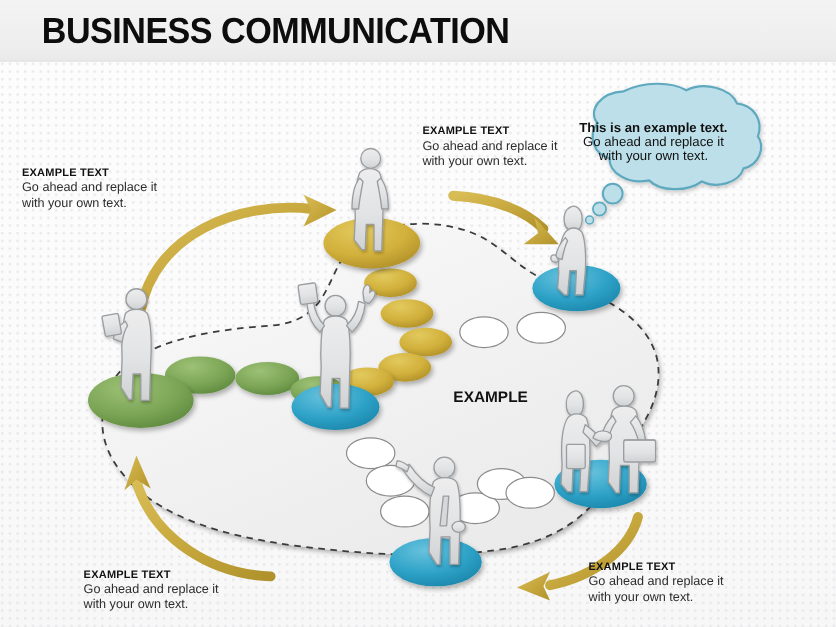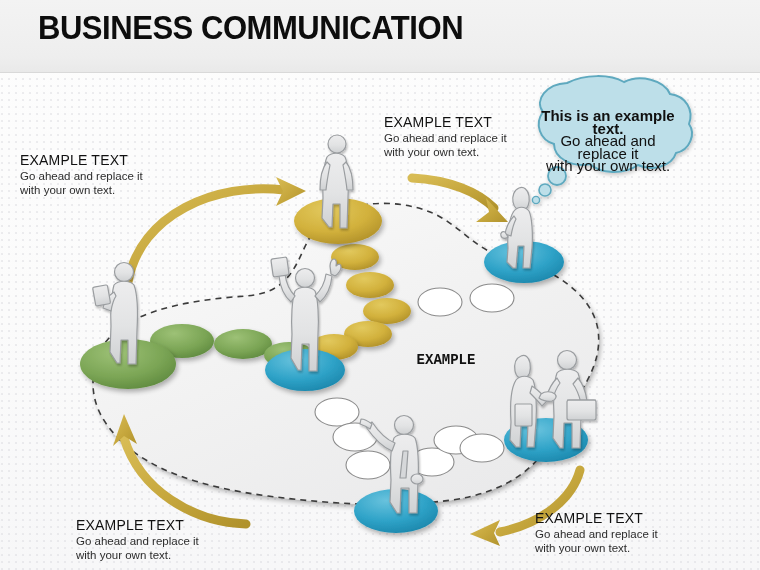--- a/index.html
+++ b/index.html
@@ -9,56 +9,56 @@
     background:#fdfdfd;
   }
   #slide{
     position:relative;width:760px;height:570px;
     background:
       radial-gradient(circle at 2px 2px, rgba(222,222,226,.55) 1px, rgba(255,255,255,0) 1.6px) 0 0/7px 7px,
       linear-gradient(180deg,#fdfdfd 0%,#fbfbfb 55%,#f7f7f8 100%);
   }
   
   #header{
-    position:absolute;left:0;top:0;width:760px;height:73px;
+    position:absolute;left:0;top:0;width:760px;height:56px;
     background:linear-gradient(180deg,#f3f3f3 0%,#eeeeee 78%,#e9e9e9 100%);
     border-bottom:1px solid #d9d9d9;
     box-sizing:border-box;
   }
   #title{
     position:absolute;left:38px;top:9px;
     font-size:33px;font-weight:bold;color:#0d0d0d;
     letter-spacing:-0.5px;
     transform:scaleX(.94);transform-origin:left center;
     white-space:nowrap;
     font-family:"Liberation Sans", sans-serif;
   }
   
   #art{position:absolute;left:0;top:0;width:760px;height:570px;}
   
   .callout{position:absolute;}
   .callout .hd{
-    font-size:14px;font-weight:normal;color:#111;letter-spacing:.2px;
+    font-size:10px;font-weight:bold;color:#111;letter-spacing:.2px;
     margin-bottom:2px;white-space:nowrap;
   }
   .callout .bd{
     font-size:11.5px;color:#2d2d2d;line-height:13.6px;white-space:nowrap;
   }
   #c-left{left:20px;top:152px;}
   #c-top{left:384px;top:114px;}
   #c-bl{left:76px;top:517px;}
   #c-br{left:535px;top:510px;}
   #c-center{
     position:absolute;left:381px;top:352px;width:130px;text-align:center;
-    font-size:14px;font-weight:bold;color:#111;line-height:17px;font-family:Liberation Mono, monospace;
+    font-size:14px;font-weight:bold;color:#111;line-height:17px;
   }
   
   #bubble-text{
-    position:absolute;left:534px;top:110px;width:148px;text-align:center;
-    font-size:15px;color:#101010;line-height:12.6px;font-weight:bold;
+    position:absolute;left:520px;top:110px;width:148px;text-align:center;
+    font-size:12px;color:#101010;line-height:12.6px;font-weight:bold;
   }
   #bubble-text .l2,#bubble-text .l3{font-weight:normal;}
 </style>
 </head>
 <body>
 
 <div id="slide">
 
   <div id="header">
     <div id="title">BUSINESS COMMUNICATION</div>

